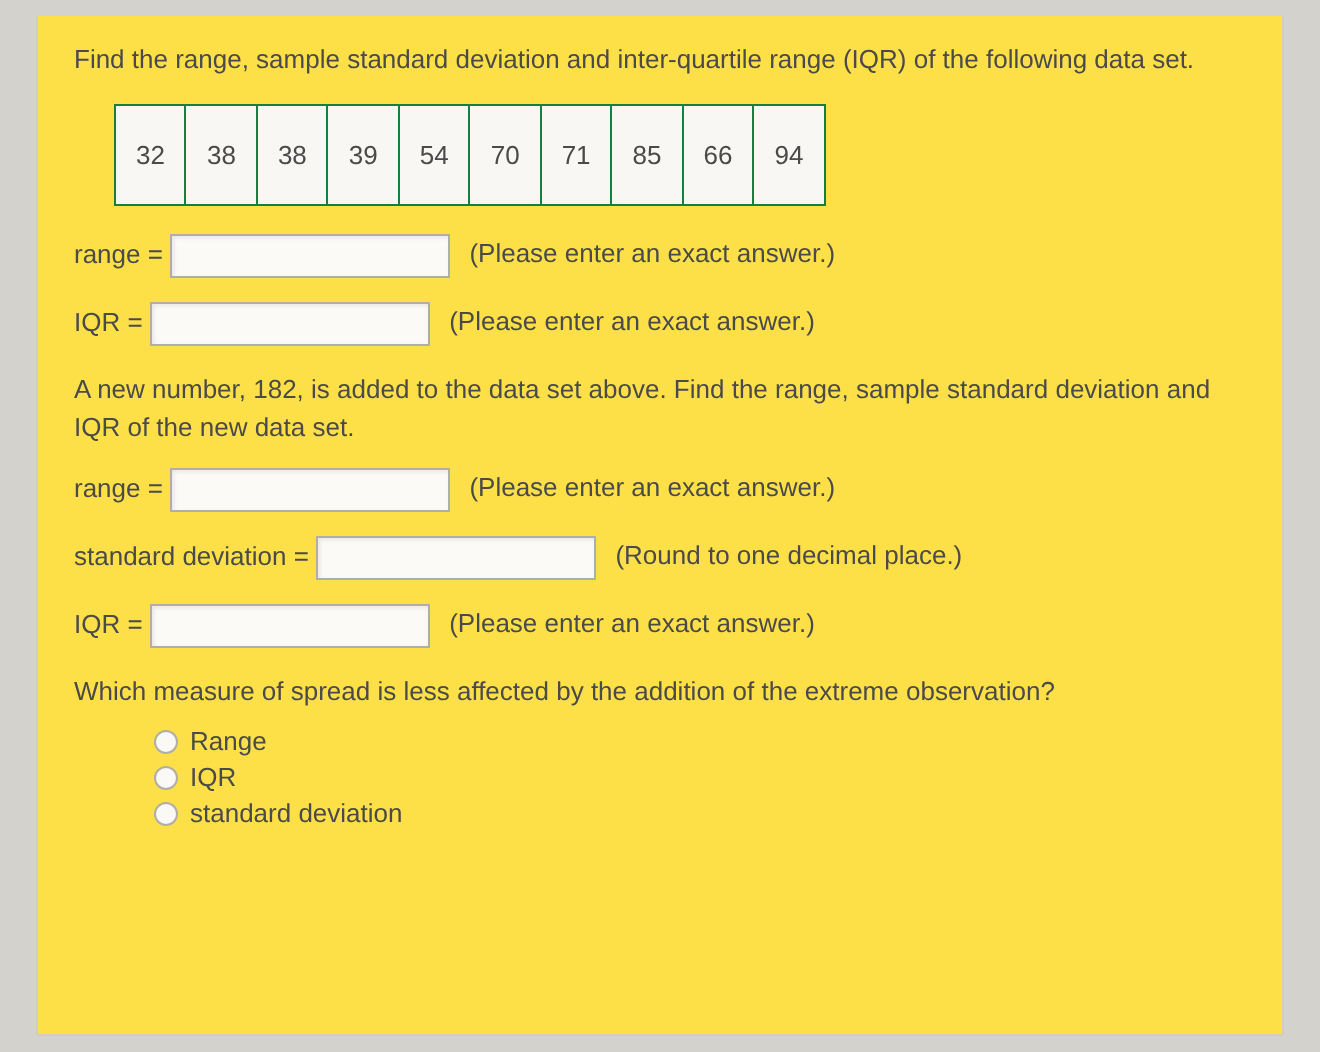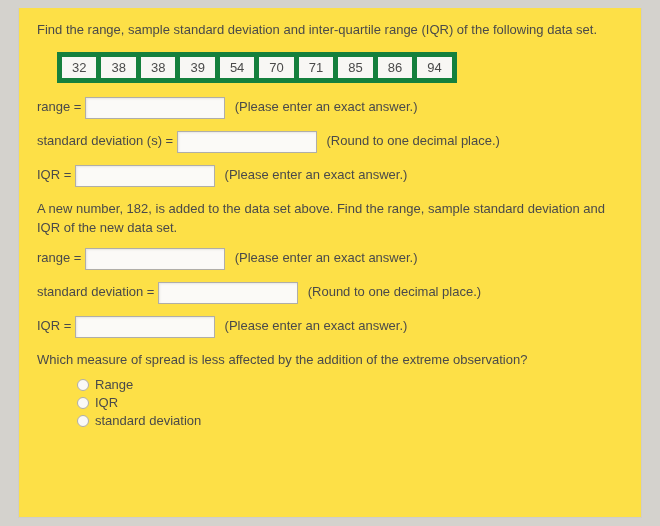--- a/index.html
+++ b/index.html
@@ -24,22 +24,22 @@
   }
   .prompt {
     line-height: 1.5;
     margin-bottom: 12px;
   }
   table.data {
     border-collapse: collapse;
     margin: 6px 0 14px 20px;
   }
   table.data td {
-    border: 5px solid #15803d;
-    padding: 3px 10px;
+    border: 1px solid #15803d;
+    padding: 17px 10px;
     text-align: right;
     background: #f8f7f4;
     font-size: 13px;
   }
   .row {
     margin: 10px 0 12px 0;
     line-height: 1.5;
   }
   .label {
     display: inline;
@@ -94,37 +94,32 @@
     <tbody>
         <tr>
       <td>32</td>
       <td>38</td>
       <td>38</td>
       <td>39</td>
       <td>54</td>
       <td>70</td>
       <td>71</td>
       <td>85</td>
-      <td>86</td>
+      <td>66</td>
       <td>94</td>
     </tr>
   </tbody>
     </table>
 
   <div class="row">
     <span class="label">range =</span>
     <input class="field" style="">
     <span class="hint">(Please enter an exact answer.)</span>
   </div>
 
-  <div class="row">
-    <span class="label">standard deviation (s) =</span>
-    <input class="field" style="">
-    <span class="hint">(Round to one decimal place.)</span>
-  </div>
 
   <div class="row">
     <span class="label">IQR =</span>
     <input class="field" style="">
     <span class="hint">(Please enter an exact answer.)</span>
   </div>
 
   <div class="para">A new number, 182, is added to the data set above. Find the range, sample standard deviation and IQR of the new data set.</div>
 
   <div class="row">

